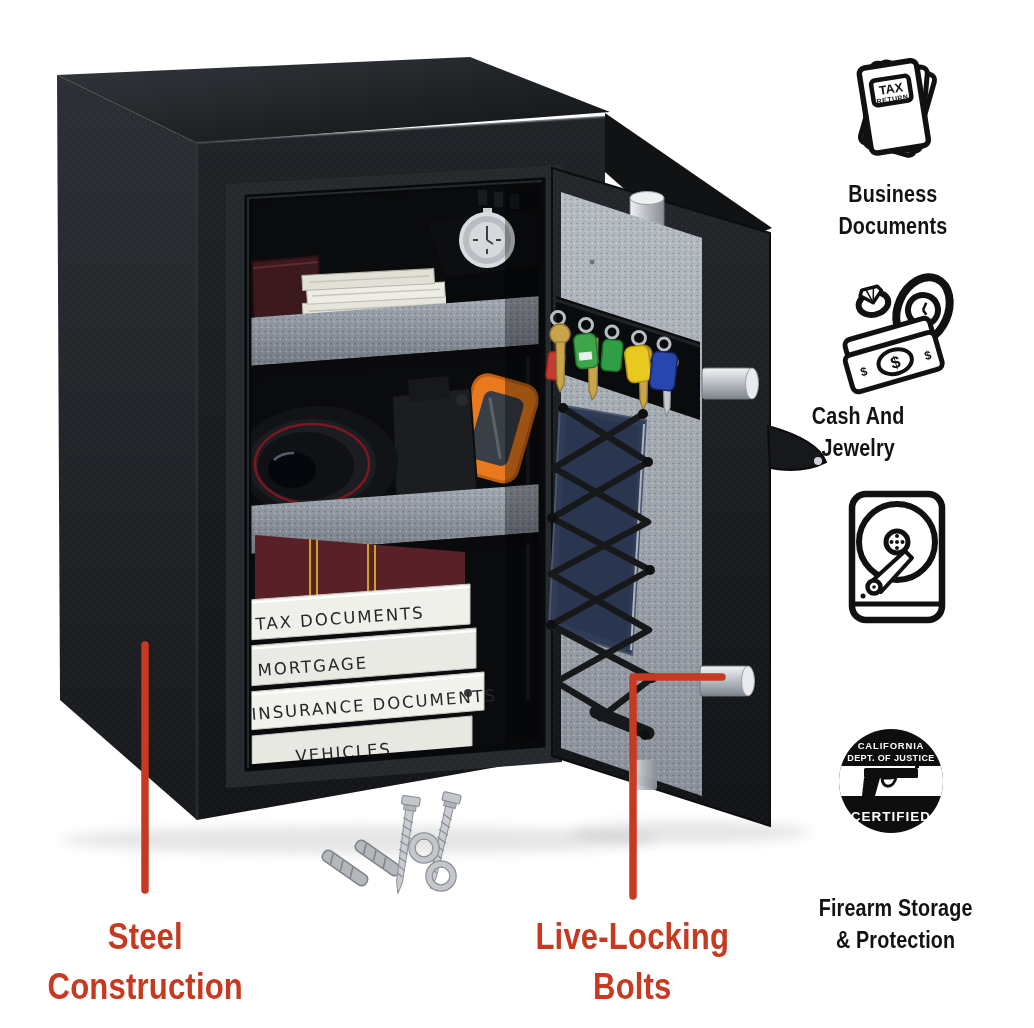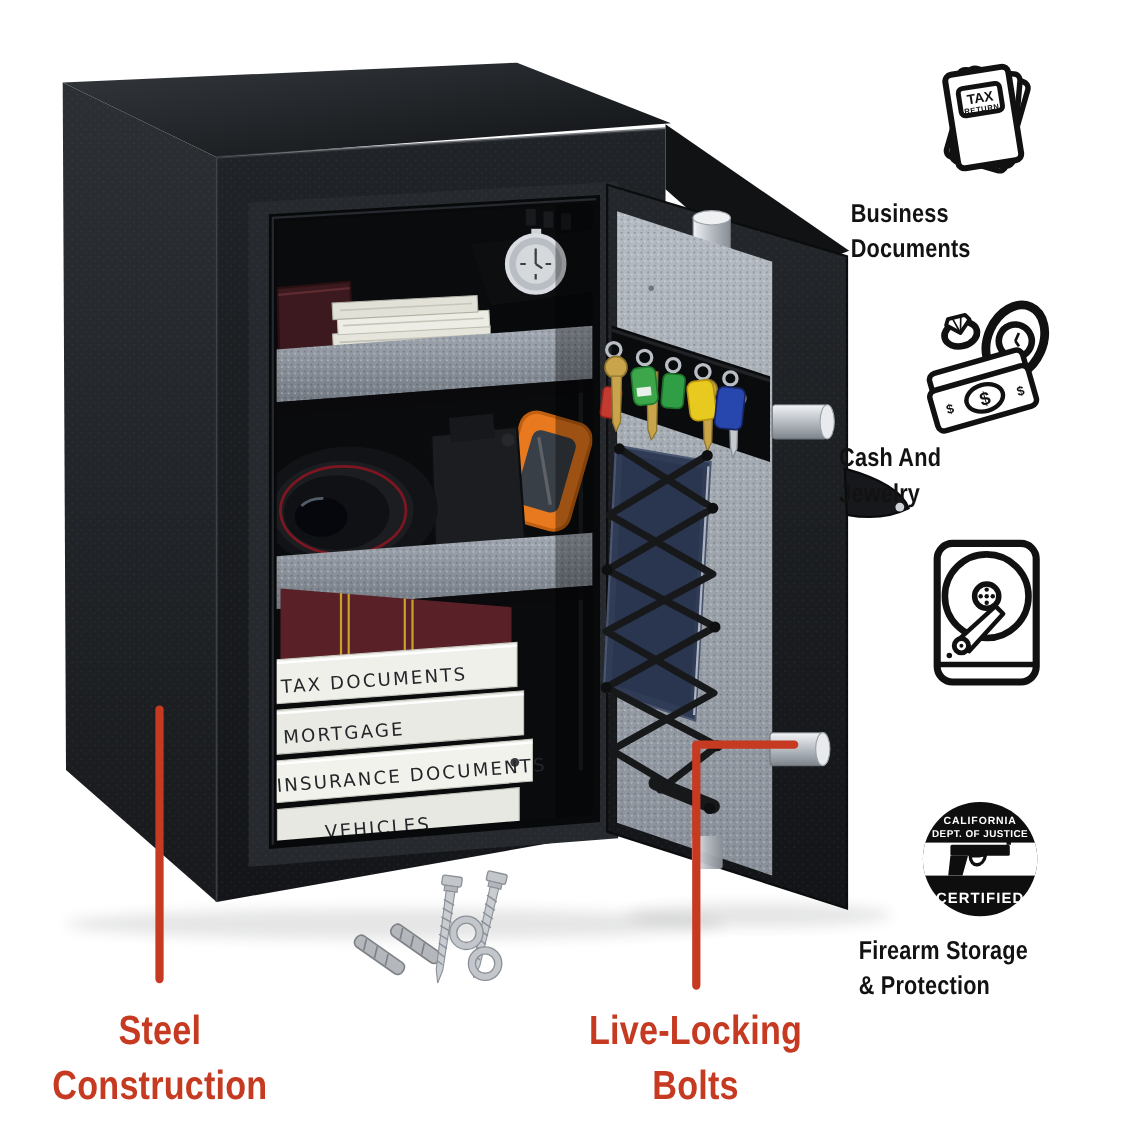--- a/index.html
+++ b/index.html
@@ -3,21 +3,21 @@
 <meta charset="utf-8">
 <style>
   html,body{margin:0;padding:0;background:#fff;}
   .canvas{
     position:relative;width:1034px;height:1028px;overflow:hidden;background:#ffffff;
     font-family:"Liberation Sans",sans-serif;
   }
   .scene{position:absolute;left:0;top:0;}
   .cond{display:inline-block;transform:scaleX(.84);transform-origin:50% 50%;white-space:nowrap;}
   .feat-label{
-    position:absolute;width:260px;color:#121212;
+    position:absolute;width:260px;text-align:center;color:#121212;
     font-weight:bold;font-size:23.5px;line-height:32px;letter-spacing:.2px;
   }
   .callout-label{
     position:absolute;width:300px;text-align:center;color:#c63a22;
     font-weight:bold;font-size:37px;line-height:50px;letter-spacing:.2px;
   }
   .icon-box{position:absolute;}
   svg text{font-family:"Liberation Sans",sans-serif;}
   .binder-text{font-family:"DejaVu Sans",sans-serif;letter-spacing:2px;fill:#24262a;font-size:16.5px;}
 </style>
@@ -367,21 +367,21 @@
       <g transform="translate(60,92) rotate(-16)">
         <rect x="-44" y="-26" width="88" height="36" rx="6" fill="#fff" stroke="#111" stroke-width="5"></rect>
         <rect x="-48" y="-11" width="93" height="38" rx="6" fill="#fff" stroke="#111" stroke-width="5"></rect>
         <ellipse cx="0" cy="8" rx="17" ry="12" fill="#fff" stroke="#111" stroke-width="4"></ellipse>
         <text x="0" y="14.5" text-anchor="middle" font-size="17" font-weight="900" fill="#111">$</text>
         <text x="-33" y="13" text-anchor="middle" font-size="12" font-weight="900" fill="#111">$</text>
         <text x="33" y="15" text-anchor="middle" font-size="12" font-weight="900" fill="#111">$</text>
       </g>
     </svg>
   </div>
-  <div class="feat-label" style="left:754px;top:400px;">
+  <div class="feat-label" style="left:728px;top:400px;">
     <span class="cond"><span>Cash And</span><br><span>Jewelry</span></span>
   </div>
 
   <div class="icon-box" style="left:847px;top:490px;">
     <svg width="100" height="134" viewBox="0 0 100 134">
       <rect x="5" y="4" width="90" height="126" rx="14" fill="#fff" stroke="#111" stroke-width="6.5"></rect>
       <circle cx="50" cy="52" r="38" fill="#fff" stroke="#111" stroke-width="6"></circle>
       <circle cx="50" cy="52" r="11" fill="#fff" stroke="#111" stroke-width="5"></circle>
       <g fill="#111">
         <circle cx="50" cy="52" r="2"></circle>
@@ -411,21 +411,21 @@
       <text x="57" y="35" text-anchor="middle" font-size="9" font-weight="800" letter-spacing=".4" fill="#fff">DEPT. OF JUSTICE</text>
       <g transform="translate(58,53)" fill="#0e0e0e">
         <rect x="-28" y="-11" width="54" height="10" rx="1.5"></rect>
         <rect x="23" y="-14" width="4" height="3"></rect>
         <polygon points="-28,-1 -12,-1 -17,17 -30,17"></polygon>
         <path d="M-10,-1 C -10,10 2,10 4,-2 L -2,-1 Z" fill="none" stroke="#0e0e0e" stroke-width="3"></path>
       </g>
       <text x="57" y="95" text-anchor="middle" font-size="13.5" font-weight="800" letter-spacing="1" fill="#fff">CERTIFIED</text>
     </svg>
   </div>
-  <div class="feat-label" style="left:766px;top:848px;">
+  <div class="feat-label" style="left:766px;top:892px;">
     <span class="cond"><span>Firearm Storage</span><br><span>&amp; Protection</span></span>
   </div>
 
   <div class="callout-label" style="left:-5px;top:912px;">
     <span class="cond"><span>Steel</span><br><span>Construction</span></span>
   </div>
   <div class="callout-label" style="left:482px;top:912px;">
     <span class="cond"><span>Live-Locking</span><br><span>Bolts</span></span>
   </div>
 

